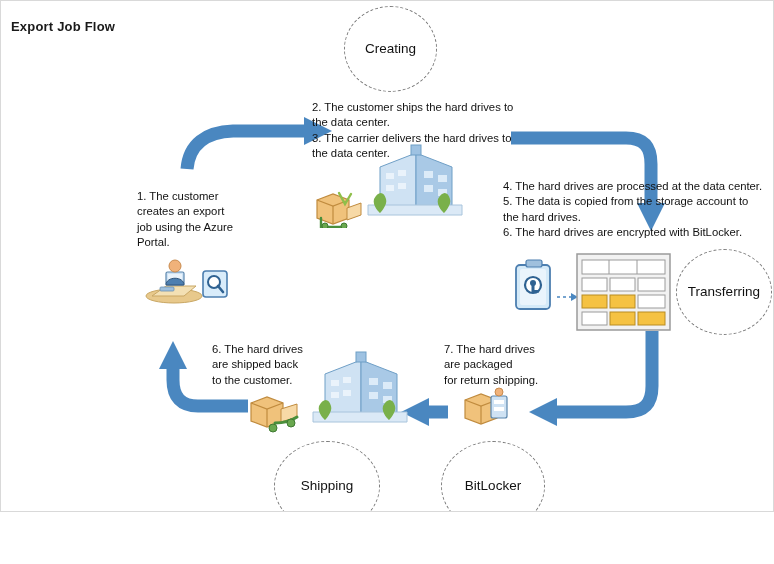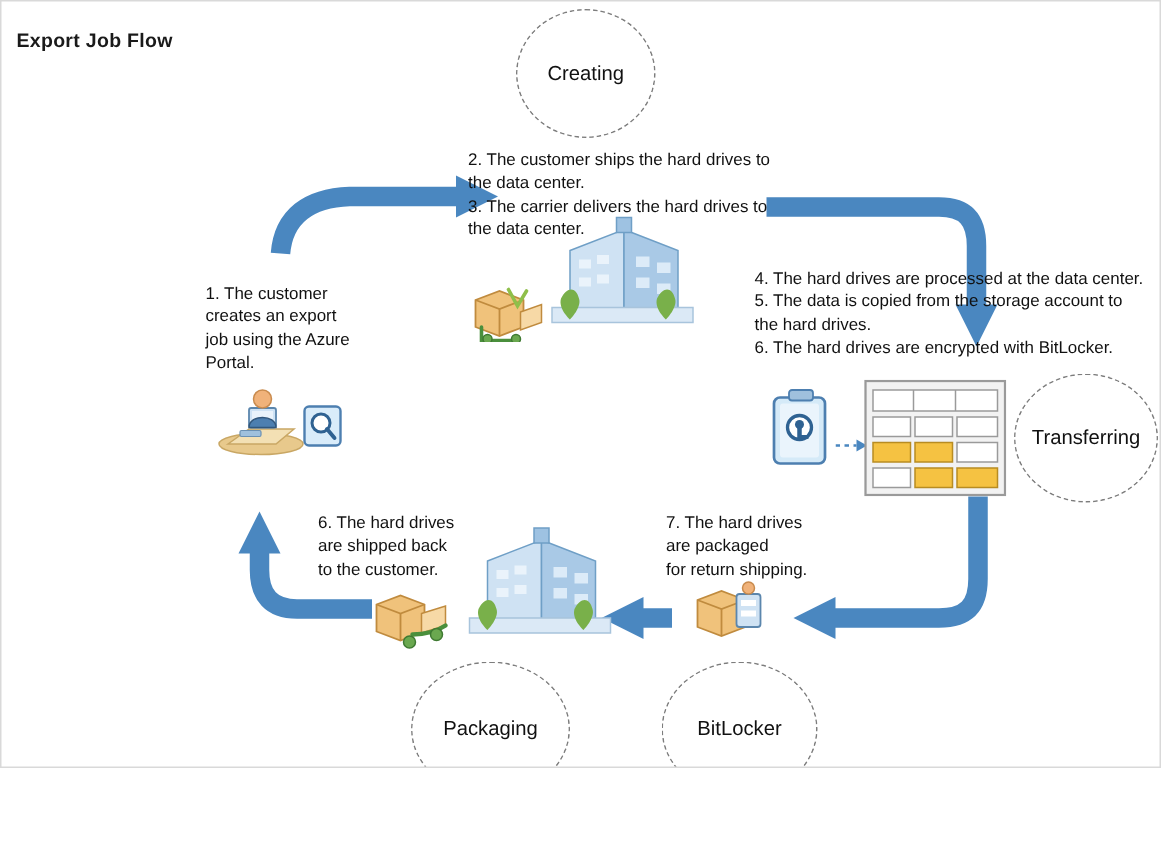--- a/index.html
+++ b/index.html
@@ -118,21 +118,21 @@
   <div class="state-circle" style="left:343px;top:5px;width:93px;height:86px;">
     <span>Creating</span>
   </div>
   <div class="state-circle" style="left:675px;top:248px;width:96px;height:86px;">
     <span>Transferring</span>
   </div>
   <div class="state-circle" style="left:440px;top:440px;width:104px;height:90px;">
     <span>BitLocker</span>
   </div>
   <div class="state-circle" style="left:273px;top:440px;width:106px;height:90px;">
-    <span>Packaging</span>
+    <span>Shipping</span>
   </div>
 
   <div class="note" style="left:136px;top:188px;width:120px;">1. The customer
 creates an export
 job using the Azure
 Portal.</div>
   <div class="note" style="left:311px;top:99px;width:255px;">2. The customer ships the hard drives to
 the data center.
 3. The carrier delivers the hard drives to
 the data center.</div>

